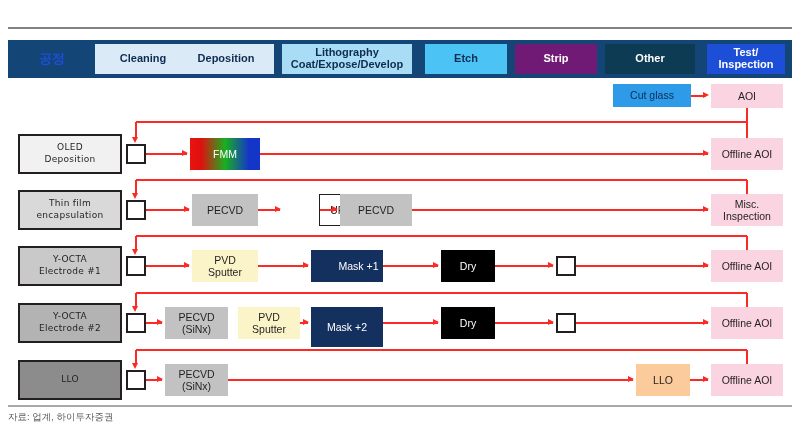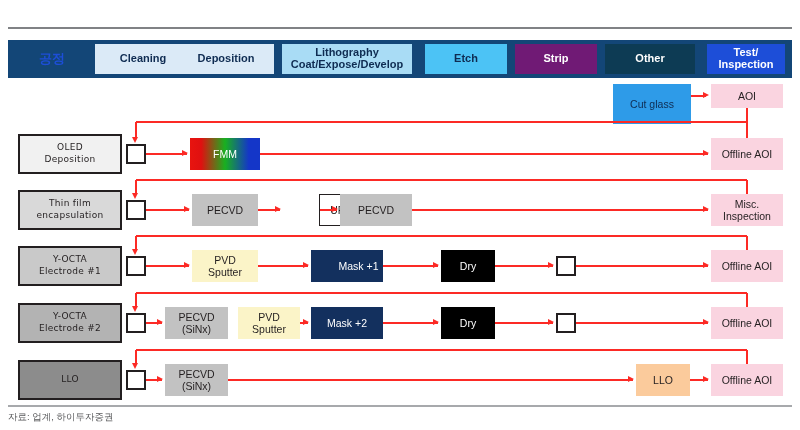--- a/index.html
+++ b/index.html
@@ -108,21 +108,21 @@
       <div class="hdr-cell" style="left: 282px; width: 130px; background: rgb(169, 220, 245); color: rgb(15, 44, 82);">Lithography
 Coat/Expose/Develop</div>
       <div class="hdr-cell" style="left: 425px; width: 82px; background: rgb(76, 195, 245); color: rgb(15, 44, 82);">Etch</div>
       <div class="hdr-cell" style="left: 515px; width: 82px; background: #701a75; color: rgb(255, 255, 255);">Strip</div>
       <div class="hdr-cell" style="left: 605px; width: 90px; background: rgb(13, 59, 84); color: rgb(255, 255, 255);">Other</div>
       <div class="hdr-cell" style="left: 707px; width: 78px; background: #1d4ed8; color: rgb(255, 255, 255);">Test/
 Inspection</div>
     </div>
 
   <div id="body-layer">
-      <div class="pbox" style="left: 613px; top: 84px; width: 78px; height: 40px; background: rgb(46, 155, 232); color: rgb(15, 44, 82);">Cut glass</div>
+      <div class="pbox" style="left: 613px; top: 84px; width: 78px; height: 23px; background: rgb(46, 155, 232); color: rgb(15, 44, 82);">Cut glass</div>
       <div class="ln lnh" style="left: 691px; top: 95.2px; width: 15px;"></div>
       <div class="arw" style="left: 703px; top: 92.4px;"></div>
       <div class="pbox" style="left: 711px; top: 84px; width: 72px; height: 24px; background: rgb(250, 212, 224); color: rgb(35, 31, 32);">AOI</div>
       <div class="pbox rlabel-x" style="left: 18px; top: 134px; width: 104px; height: 40px; background: rgb(241, 241, 241); border: 2px solid rgb(35, 31, 32); font-family: &quot;DejaVu Sans&quot;, sans-serif; font-size: 9px; line-height: 1.3; letter-spacing: 0.3px; color: rgb(35, 31, 32);">OLED
 Deposition</div>
       <div class="ln lnv" style="left: 746.2px; top: 122px; height: 44px;"></div>
       <div class="ln lnh" style="left: 136px; top: 121.2px; width: 611px;"></div>
       <div class="ln lnv" style="left: 135.2px; top: 122px; height: 16px;"></div>
       <div class="arwd" style="left: 132.4px; top: 137px;"></div>
       <div class="pbox sq" style="left: 126px; top: 144px; width: 20px; height: 20px;"></div>
@@ -183,21 +183,21 @@
       <div class="arwd" style="left: 132.4px; top: 306px;"></div>
       <div class="pbox sq" style="left: 126px; top: 313px; width: 20px; height: 20px;"></div>
       <div class="ln lnh" style="left: 146px; top: 322.2px; width: 16px;"></div>
       <div class="arw" style="left: 157px; top: 319.4px;"></div>
       <div class="pbox" style="left: 165px; top: 307px; width: 63px; height: 32px; background: rgb(194, 194, 194); color: rgb(35, 31, 32);">PECVD
 (SiNx)</div>
       <div class="pbox" style="left: 238px; top: 307px; width: 62px; height: 32px; background: rgb(251, 244, 200); color: rgb(35, 31, 32);">PVD
 Sputter</div>
       <div class="ln lnh" style="left: 300px; top: 322.2px; width: 8px;"></div>
       <div class="arw" style="left: 303px; top: 319.4px;"></div>
-      <div class="pbox" style="left: 311px; top: 307px; width: 72px; height: 32px; background: rgb(19, 48, 94); color: rgb(255, 255, 255);">Mask +2</div>
+      <div class="pbox" style="left: 311px; top: 307px; width: 72px; height: 40px; background: rgb(19, 48, 94); color: rgb(255, 255, 255);">Mask +2</div>
       <div class="ln lnh" style="left: 383px; top: 322.2px; width: 55px;"></div>
       <div class="arw" style="left: 433px; top: 319.4px;"></div>
       <div class="pbox" style="left: 441px; top: 307px; width: 54px; height: 32px; background: rgb(0, 0, 0); color: rgb(255, 255, 255);">Dry</div>
       <div class="ln lnh" style="left: 495px; top: 322.2px; width: 58px;"></div>
       <div class="arw" style="left: 548px; top: 319.4px;"></div>
       <div class="pbox sq" style="left: 556px; top: 313px; width: 20px; height: 20px;"></div>
       <div class="ln lnh" style="left: 576px; top: 322.2px; width: 132px;"></div>
       <div class="arw" style="left: 703px; top: 319.4px;"></div>
       <div class="pbox" style="left: 711px; top: 307px; width: 72px; height: 32px; background: rgb(250, 212, 224); color: rgb(35, 31, 32);">Offline AOI</div>
       <div class="pbox rlabel-x" style="left: 18px; top: 360px; width: 104px; height: 40px; background: rgb(140, 140, 140); border: 2px solid rgb(35, 31, 32); font-family: &quot;DejaVu Sans&quot;, sans-serif; font-size: 9px; line-height: 1.3; letter-spacing: 0.3px; color: rgb(35, 31, 32);">LLO</div>

